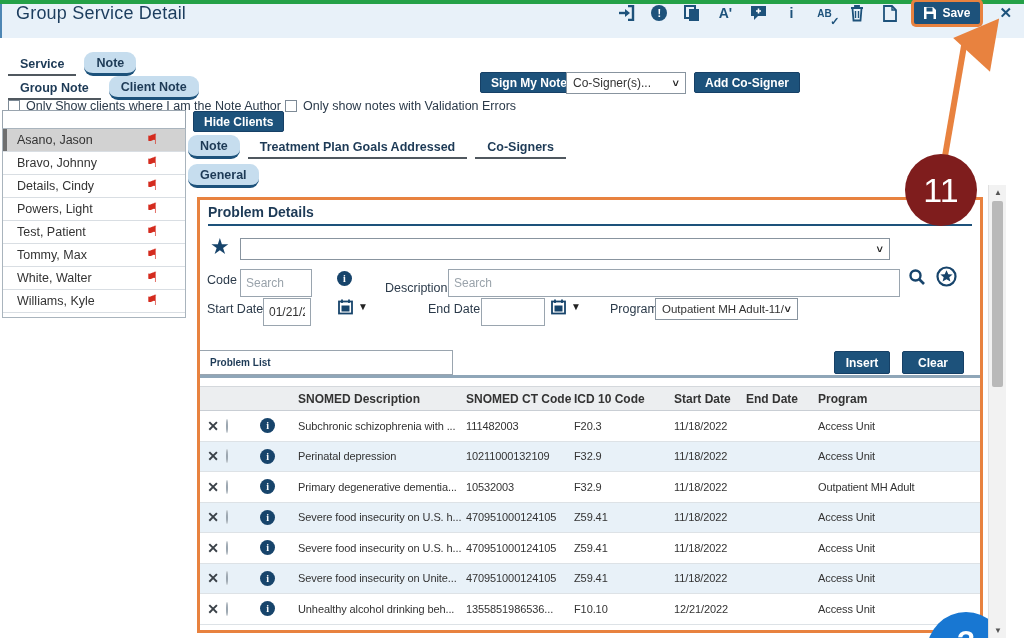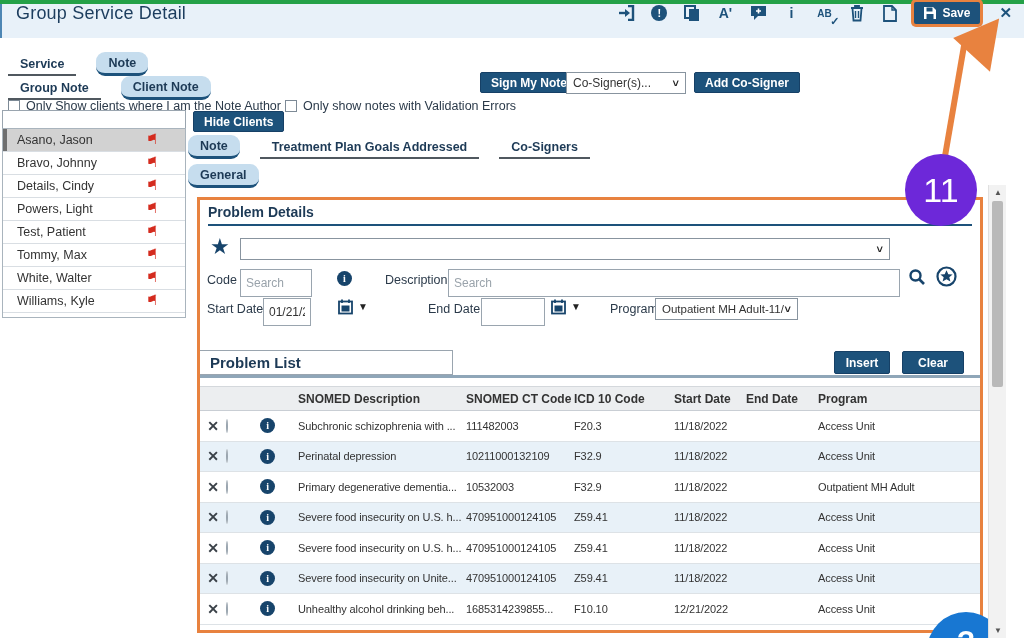--- a/index.html
+++ b/index.html
@@ -23,21 +23,21 @@
   .spell .chk { position:absolute; right:-6px; bottom:-6px; font-size:11px; }
   .save-btn { display:inline-flex; align-items:center; gap:6px; background:#1d527b; color:#fff;
               font-size:12px; font-weight:bold; padding:4px 10px; border-radius:2px;
               box-shadow:0 0 0 3px #e8823f; cursor:pointer; }
   .close-x { font-size:15px; font-weight:bold; color:#1d527b; cursor:pointer; margin-left:4px; }
   
   .tab { display:inline-block; font-weight:bold; font-size:12.5px; color:#1d3a56;
          padding:4px 12px 3px; cursor:pointer; white-space:nowrap; }
   .tab.inactive { border-bottom:2px solid #50585f; }
   .tab.active { background:#c6ddee; border-bottom:3px solid #1d527b;border-radius:9px; }
-  .tabrow { position:absolute; display:flex; gap:20px; align-items:flex-end; }
+  .tabrow { position:absolute; display:flex; gap:8px; align-items:flex-end; }
   
   .btn-navy { background:#1d527b; color:#fff; font-weight:bold; font-size:12px;
               padding:4px 10px; border-radius:2px; border:1px solid #164066;
               display:inline-flex; align-items:center; justify-content:center; cursor:pointer; white-space:nowrap; }
   .sel { background:#fff; border:1px solid #88949f; height:22px; font-size:12px; color:#333;
          display:flex; align-items:center; justify-content:space-between; padding:0 6px; cursor:pointer; }
   .sel .chev { font-size:11px; color:#222; font-weight:bold; }
   .inp { border:1px solid #9aa5af; height:21px; font-size:12px; padding:13px 5px;
          font-family:"Liberation Sans", sans-serif; color:#333; }
   .inp::placeholder { color:#9aa3ab; }
@@ -61,21 +61,21 @@
              font-weight:bold; font-size:14px; color:#1d3a56; padding-bottom:4px; }
   .star-big { position:absolute; left:10px; top:36px; color:#17446b; font-size:22px; line-height:1; }
   .info-dot { width:15px; height:15px; border-radius:50%; background:#17446b; color:#fff;
               font-size:10px; font-weight:bold; font-family:"Liberation Serif", serif;
               display:inline-flex; align-items:center; justify-content:center; }
   .cal-ic { display:inline-block; }
   .caret { font-size:10px; color:#222; }
   
   .pl-bar { position:absolute; left:0px; top:150px; width:780px; height:28px; border-bottom:3px solid #8fa6b8; }
   .pl-title-cell { position:absolute; left:0; top:0; width:253px; height:25px; border:1px solid #9aa5af; border-left:none;
-                   display:flex; align-items:center; padding-left:10px; font-weight:bold; font-size:15px; color:#1d3a56; }
+                   display:flex; align-items:center; padding-left:10px; font-weight:bold; font-size:10px; color:#1d3a56; }
   
   .grid { display:grid; grid-template-columns:26px 26px 46px 168px 108px 100px 72px 72px 1fr; align-items:center; }
   .thead { position:absolute; left:0; top:186px; width:780px; height:25px; background:#eceef0;
            border-top:1px solid #d4d8dc; border-bottom:1px solid #c9ced4; font-weight:bold; font-size:12px; color:#333; }
   .tbody { position:absolute; left:0; top:211px; width:780px; }
   .trow { height:30.5px; border-bottom:1px solid #dde2e6; font-size:11px; color:#333; letter-spacing:-0.1px; }
   .trow:nth-child(even) { background:#e8f1f8; }
   .trow .del { font-size:14px; font-weight:bold; color:#3a4148; text-align:center; cursor:pointer; }
   .radio { width:13px; height:13px; border:1px solid #9aa5af; border-radius:50%; background:#fff; margin:0 auto; cursor:pointer; }
   .cell { overflow:hidden; white-space:nowrap; padding-right:4px; }
@@ -83,21 +83,21 @@
   .sbar { position:absolute; left:988px; top:185px; width:18px; height:453px; background:#f2f2f2;
           border-left:1px solid #e0e0e0; z-index:6; }
   .sbar .arr { position:absolute; left:0; width:18px; text-align:center; font-size:8px; color:#555; }
   .sthumb { position:absolute; left:3px; top:16px; width:11px; height:186px; background:#b9b9b9; border-radius:2px; cursor:grab; }
   
   .help { position:absolute; left:927px; top:612px; width:78px; height:78px; border-radius:50%;
           background:#1877d2; color:#fff; font-weight:bold; font-size:30px; text-align:center;
           line-height:58px; z-index:5; cursor:pointer; }
   
   .callout-circle { position:absolute; left:905px; top:154px; width:72px; height:72px; border-radius:50%;
-                    background:#6d28d9; color:#fff; font-size:34px; display:flex; align-items:center;
+                    background:#7f1d1d; color:#fff; font-size:34px; display:flex; align-items:center;
                     justify-content:center; z-index:31; }
   .callout-svg { position:absolute; left:0; top:0; pointer-events:none; z-index:30; }
   svg.ic { display:block; }
 </style>
 </head>
 <body>
 
 <div class="app">
 
   <div class="greenbar"></div>
@@ -236,21 +236,21 @@
 
     <span class="star-big">★</span>
     <div class="sel" style="position:absolute; left:40px; top:38px; width:650px;">
       <span></span>
         <span class="chev">˅</span>
     </div>
 
     <span class="lbl" style="position:absolute; left:7px; top:73px;">Code</span>
     <input class="inp" style="position: absolute; left: 40px; top: 69px; width: 72px;" placeholder="Search">
     <span class="info-dot" style="position:absolute; left:137px; top:71px;">i</span>
-    <span class="lbl" style="position:absolute; left:185px; top:73px;">Description</span>
+    <span class="lbl" style="position:absolute; left:185px; top:81px;">Description</span>
     <input class="inp" style="position: absolute; left: 248px; top: 69px; width: 452px;" placeholder="Search">
     <span style="position:absolute; left:708px; top:68px;">
       <svg class="ic" width="18" height="18" viewBox="0 0 18 18">
           <circle cx="7.5" cy="7.5" r="5" fill="none" stroke="#17446b" stroke-width="2.4"></circle>
           <line x1="11.5" y1="11.5" x2="16" y2="16" stroke="#17446b" stroke-width="2.6"></line>
         </svg>
     </span>
     <span style="position:absolute; left:736px; top:66px;">
       <svg class="ic" width="21" height="21" viewBox="0 0 21 21">
           <circle cx="10.5" cy="10.5" r="9" fill="none" stroke="#17446b" stroke-width="2.2"></circle>
@@ -368,21 +368,21 @@
           <div class="cell">Z59.41</div>
           <div class="cell">11/18/2022</div>
           <div class="cell"></div>
           <div class="cell">Access Unit</div>
         </div>
         <div class="trow grid">
           <div class="del">✕</div>
           <div><span class="radio"></span></div>
           <div style="text-align: left; padding-left: 8px;"><span class="info-dot">i</span></div>
           <div class="cell">Unhealthy alcohol drinking beh...</div>
-          <div class="cell">1685314239855...</div>
+          <div class="cell">1355851986536...</div>
           <div class="cell">F10.10</div>
           <div class="cell">12/21/2022</div>
           <div class="cell"></div>
           <div class="cell">Access Unit</div>
         </div>
       </div>
   </div>
 
   <div class="sbar">
     <span class="arr" style="top:3px;">▲</span>

